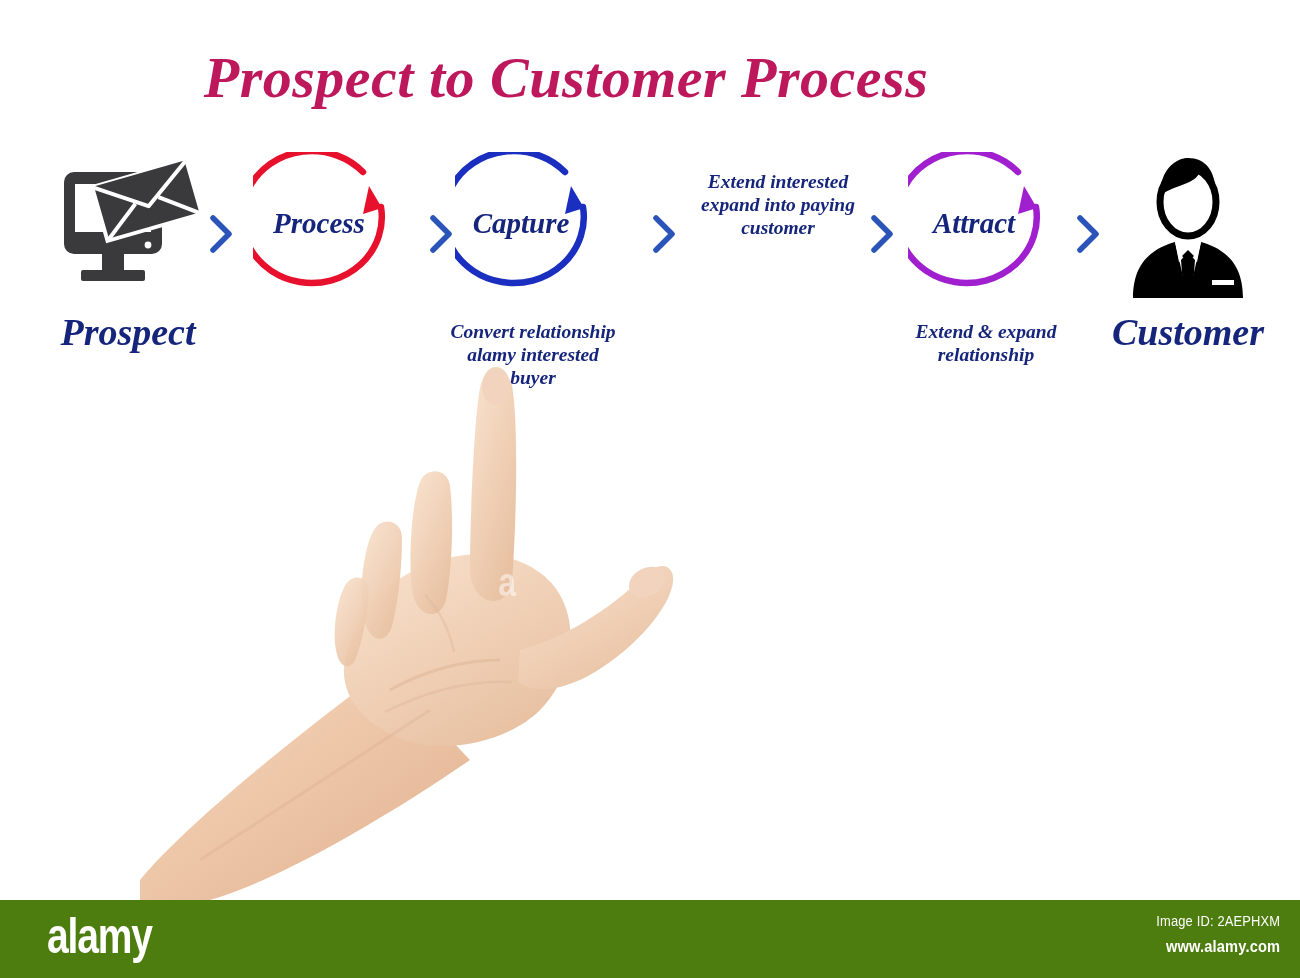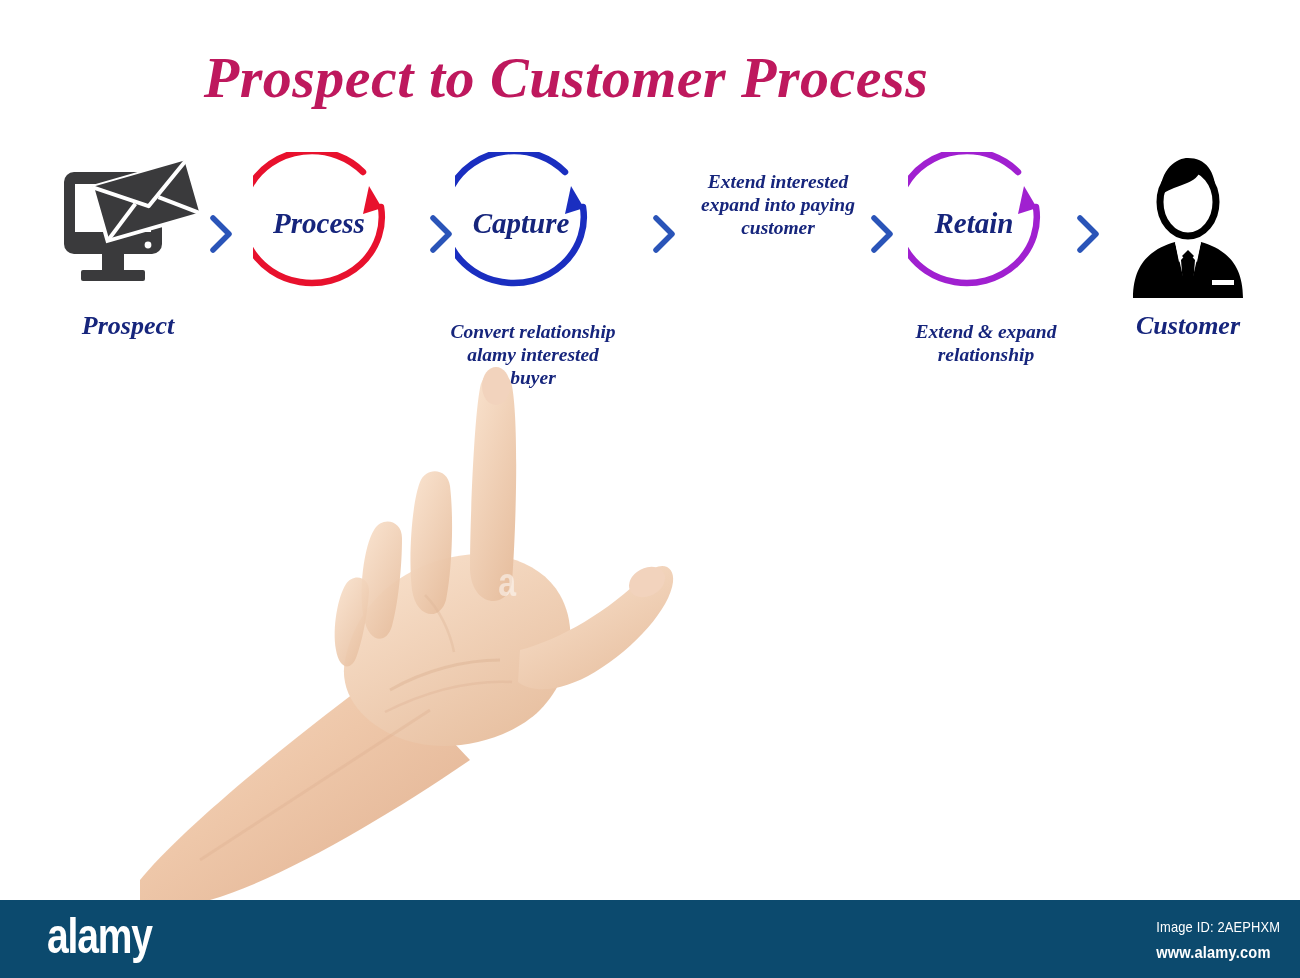--- a/index.html
+++ b/index.html
@@ -94,21 +94,21 @@
     height: 150px;
     display: flex;
     align-items: center;
     justify-content: center;
   }
 
   .endpoint-label {
     font-family: "Liberation Serif", serif;
     font-style: italic;
     font-weight: bold;
-    font-size: 26px;
+    font-size: 38px;
     color: #16257c;
     line-height: 1.1;
     margin-top: 12px;
     white-space: nowrap;
   }
 
   .caption {
     font-family: "Liberation Serif", serif;
     font-style: italic;
     font-weight: bold;
@@ -138,39 +138,40 @@
   }
   #hand svg { display:block; }
 
   
   #watermark-bar {
     position: absolute;
     left: 0;
     bottom: 0;
     width: 1300px;
     height: 78px;
-    background: #0c4a6e;
+    background: #4d7c0f;
   }
   #alamy-logo {
     position: absolute;
     left: 47px;
     top: 11px;
     font-family: "Liberation Sans", sans-serif;
     font-weight: bold;
     font-size: 50px;
     color: #ffffff;
     letter-spacing: -1.5px;
     transform: scaleX(0.78);
     transform-origin: left top;
     line-height: 1;
   }
   #wm-right {
     position: absolute;
     right: 20px;
-    top: 18px;
+    top: 12px;
+    text-align: right;
     color: #ffffff;
     font-family: "Liberation Sans", sans-serif;
   }
   #wm-imageid {
     font-size: 15px;
     letter-spacing: 0.2px;
     transform: scaleX(0.86);
     transform-origin: right top;
   }
   #wm-url {
@@ -283,21 +284,21 @@
     </div>
 
     <div class="node" style="left:896px;">
       <div class="node-art">
         <div class="ring-wrap">
           <svg viewBox="0 0 156 146" aria-hidden="true">
             <path d="M110 20 A 70 66 0 1 0 128 55" fill="none" stroke="#a020d0" stroke-width="6.5" stroke-linecap="round"></path>
             <path d="M116 34 L129 56 L110 62 Z" fill="#a020d0"></path>
           </svg>
         </div>
-        <div class="ring-label">Retain</div>
+        <div class="ring-label">Attract</div>
       </div>
       <div class="caption">
         <div>Extend &amp; expand</div>
         <div>relationship</div>
       </div>
     </div>
 
     <div class="chevron" style="left:1072px;">
       <svg width="32" height="44" viewBox="0 0 32 44" aria-hidden="true">
         <path d="M8 6 L24 22 L8 38" fill="none" stroke="#2a54b8" stroke-width="5.5" stroke-linecap="round" stroke-linejoin="round"></path>

